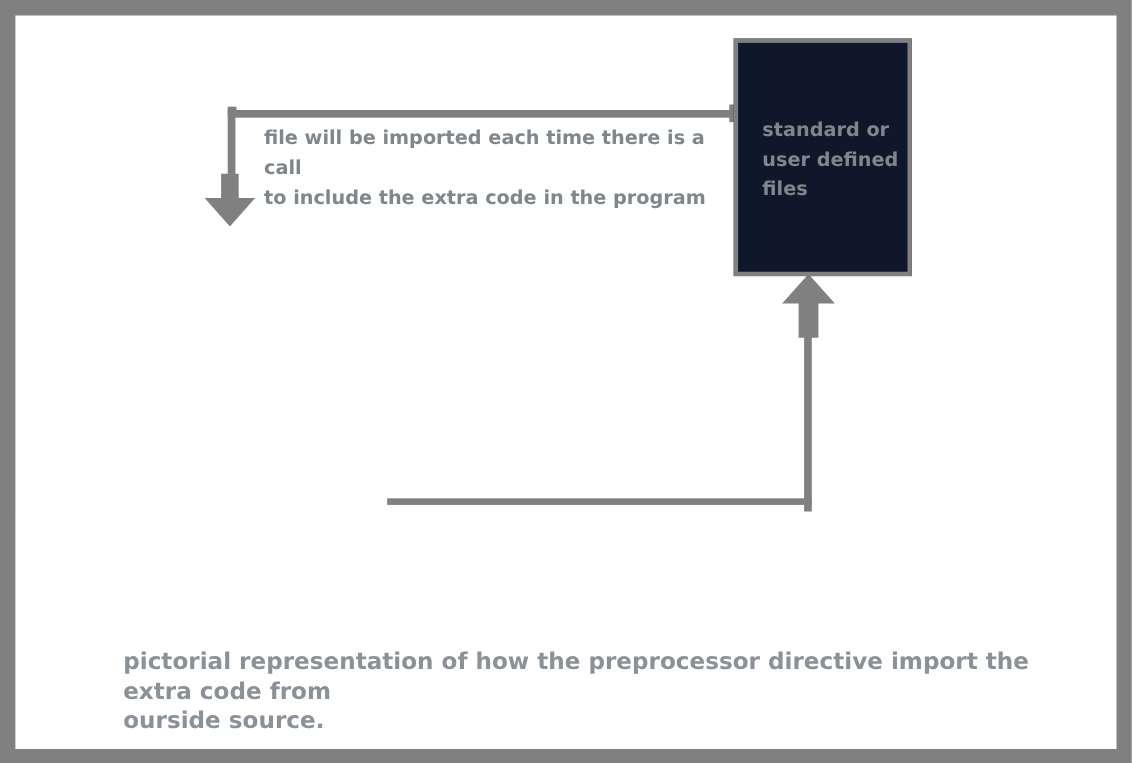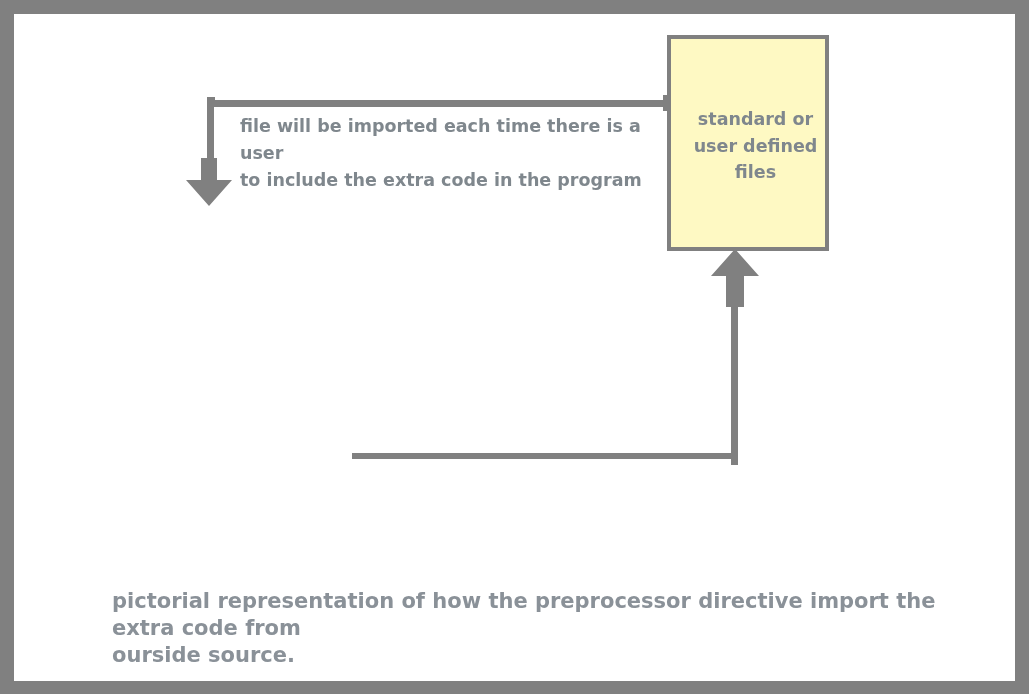--- a/index.html
+++ b/index.html
@@ -28,22 +28,21 @@
     box-sizing: border-box;
     border: 14px solid #808080;
     border-bottom-width: 13px;
     pointer-events: none;
   }
   
   .node-box {
     position: absolute;
     box-sizing: border-box;
     border: 4px solid #808080;
-    background: #fef9c3;
-    text-align: center;
+    background: #0f172a;
   }
   #box-program {
     left: 108px;
     top: 206px;
     width: 246px;
     height: 336px;
   }
   #box-files {
     left: 667px;
     top: 35px;
@@ -133,21 +132,21 @@
     <polygon points="26,0 50,27 35,27 35,58 17,58 17,27 2,27" fill="#808080"></polygon>
   </svg>
 
 
   <div class="node-box" id="box-files">
     <div class="box-text" id="box-files-text">standard or
 user defined
 files</div>
   </div>
 
-  <div class="annotation" id="label-import">file will be imported each time there is a user
+  <div class="annotation" id="label-import">file will be imported each time there is a call
 to include the extra code in the program</div>
 
 
   <div id="caption">pictorial representation of how the preprocessor directive import the extra code from
 ourside source.</div>
 
   <div class="frame"></div>
 </div>
 
 </body></html>

